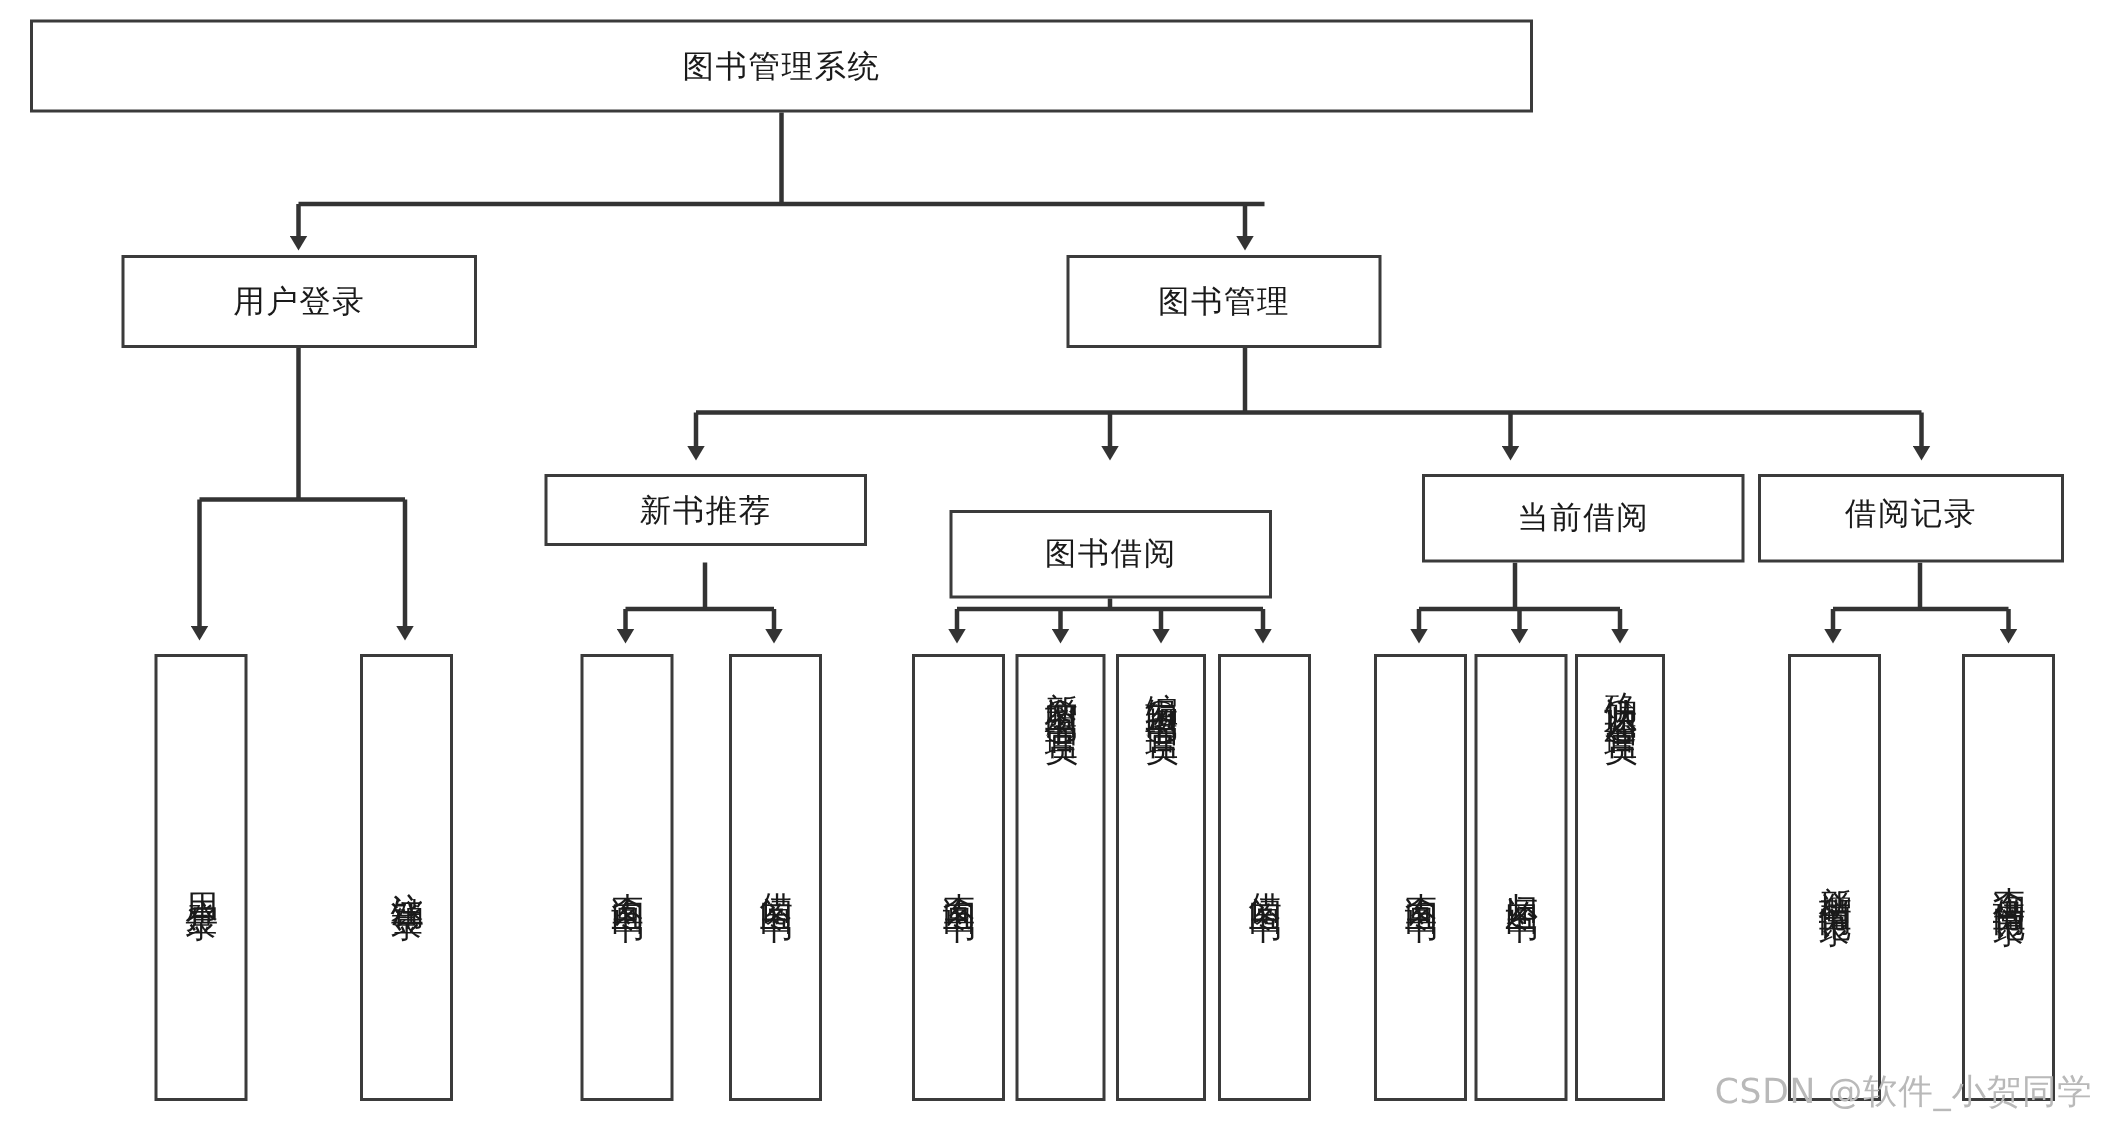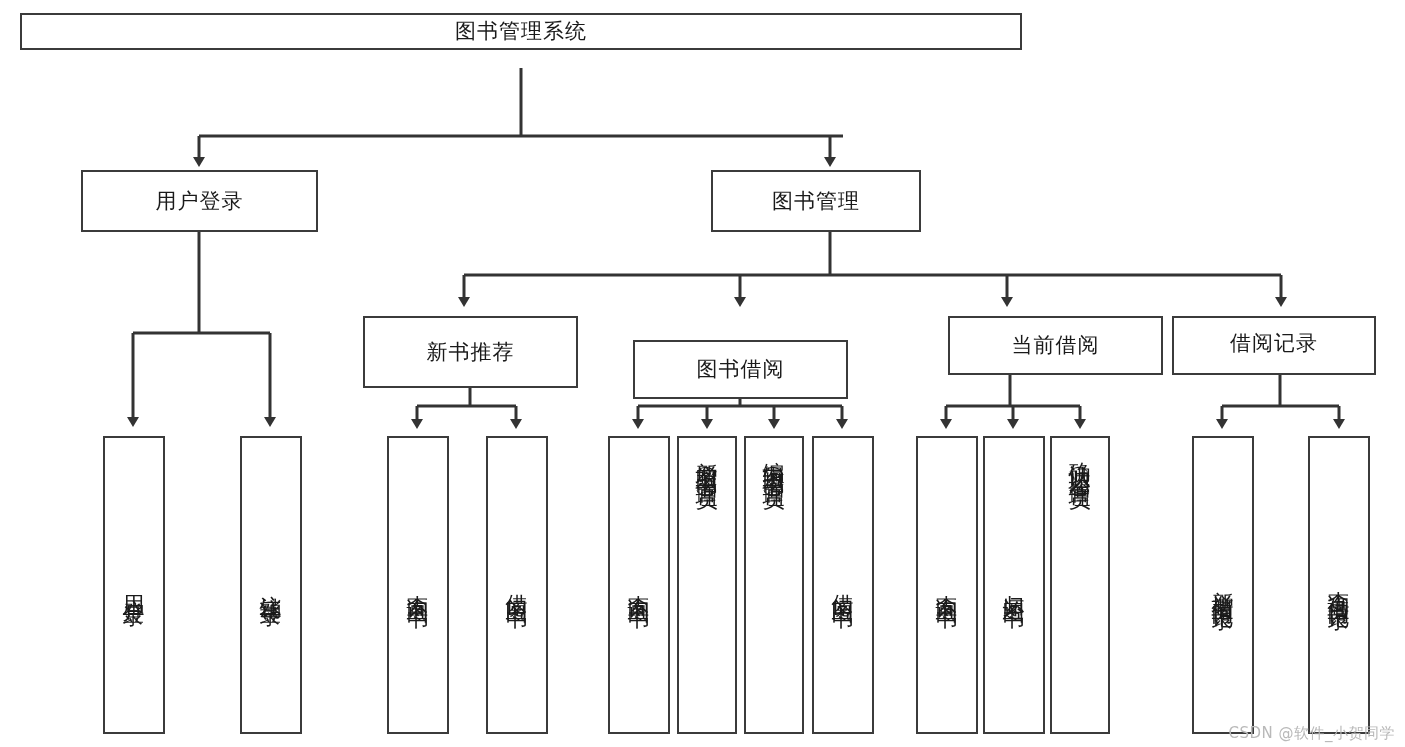--- a/index.html
+++ b/index.html
@@ -54,21 +54,21 @@
     text-align:start;
   }
   .node.vert.pad-mid{
     align-items:center;
     padding-top:0;
   }
   .watermark{
     position:absolute;
     right:10px;
     bottom:4px;
-    font-size:15px;
+    font-size:23px;
     color:#b9b9b9;
     letter-spacing:0.5px;
     white-space:nowrap;
     z-index:3;
   }
 </style>
 </head>
 <body>
 
 <div id="canvas">
@@ -116,33 +116,33 @@
       <path d="M1013,406 L1013,420" marker-end="url(#arrow)"></path>
       <path d="M1080,406 L1080,420" marker-end="url(#arrow)"></path>
 
       <path d="M1280,375 L1280,406"></path>
       <path d="M1222,406 L1339,406"></path>
       <path d="M1222,406 L1222,420" marker-end="url(#arrow)"></path>
       <path d="M1339,406 L1339,420" marker-end="url(#arrow)"></path>
     </g>
   </svg>
 
-  <div class="node" style="left:20px; top:13px; width:1002px; height:37px;">
+  <div class="node" style="left:20px; top:13px; width:1002px; height:62px;">
     <span class="lbl">图书管理系统</span>
   </div>
 
   <div class="node" style="left:81px; top:170px; width:237px; height:62px;">
     <span class="lbl">用户登录</span>
   </div>
 
   <div class="node" style="left:711px; top:170px; width:210px; height:62px;font-family:Liberation Serif, serif;">
     <span class="lbl">图书管理</span>
   </div>
 
-  <div class="node" style="left:363px; top:316px; width:215px; height:72px;justify-content:center;">
+  <div class="node" style="left:363px; top:316px; width:215px; height:48px;justify-content:center;">
     <span class="lbl">新书推荐</span>
   </div>
 
   <div class="node" style="left:633px; top:316px; width:215px; height:59px;margin-top:24px;">
     <span class="lbl">图书借阅</span>
   </div>
 
   <div class="node" style="left:903px; top:316px; width:215px; height:59px;margin-left:45px;">
     <span class="lbl">当前借阅</span>
   </div>

